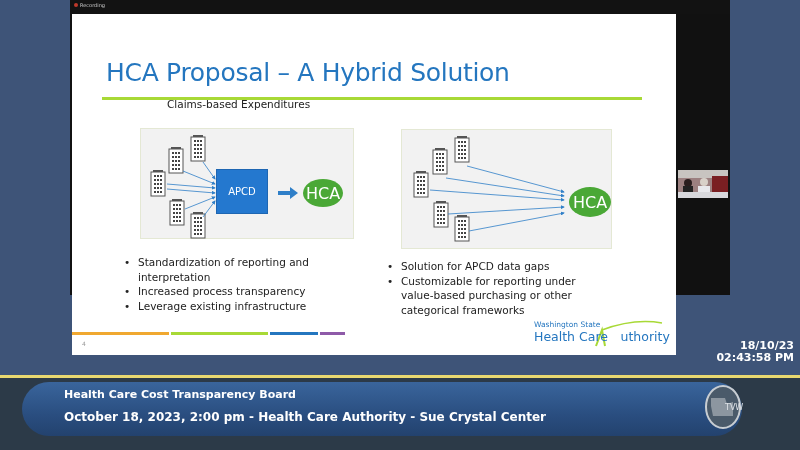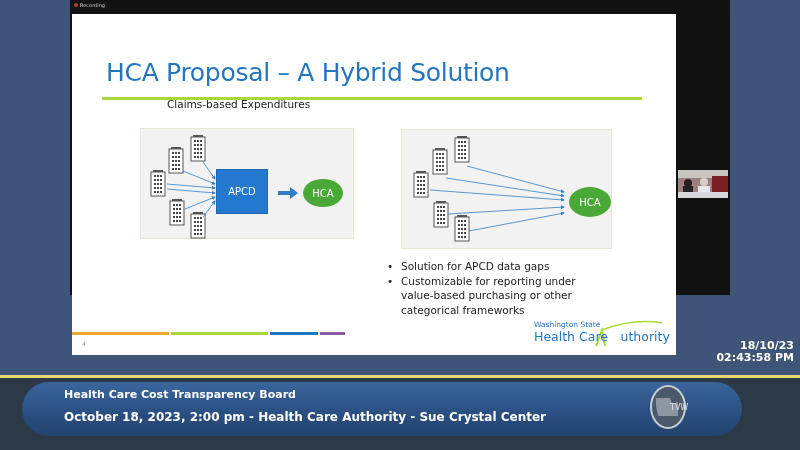--- a/index.html
+++ b/index.html
@@ -11,21 +11,21 @@
   .rec-label { position: absolute; left: 4px; top: 2px; font-size: 5px; color: #ccc; display: flex; align-items: center; gap: 2px; }
   .rec-dot { width: 4px; height: 4px; border-radius: 50%; background: #c0392b; display: inline-block; }
 
   .slide { position: absolute; left: 2px; top: 14px; width: 604px; height: 341px; background: #fff; }
   .slide-title { position: absolute; left: 34px; top: 44px; font-family: "DejaVu Sans", sans-serif; font-size: 25px; color: #2476bf; letter-spacing: -0.3px; }
   .title-rule { position: absolute; left: 30px; top: 83px; width: 540px; height: 3px; background: #a8d936; }
 
   .section-heading { position: absolute; font-size: 10.5px; color: #222; }
   .diagram-box { position: absolute; background: #f2f2f2; border: 1px solid #e4e8d4; margin-left: 16px; }
   .apcd-box { position: absolute; background: #2478cf; color: #fff; font-size: 10px; display: flex; align-items: center; justify-content: center; box-shadow: 0 0 0 1px #1e66b2 inset; }
-  .hca-ellipse { position: absolute; background: #4aa836; border-radius: 50%; color: #fff; font-size: 10px; display: flex; align-items: center; justify-content: center; }
+  .hca-ellipse { position: absolute; background: #4aa836; border-radius: 50%; color: #fff; font-size: 16px; display: flex; align-items: center; justify-content: center; }
 
   .bullets { position: absolute; list-style: none; font-size: 10.5px; color: #222; line-height: 14.5px; }
   .bullets li { position: relative; padding-left: 16px; }
   .bullets li::before { content: "•"; position: absolute; left: 2px; top: 0; }
 
   .slide-num { position: absolute; left: 10px; top: 326px; font-size: 6px; color: #999; }
   .footer-bars { position: absolute; left: 0; top: 318px; height: 3px; display: flex; gap: 2px; }
   .footer-bars span { display: block; height: 3px; }
 
   .logo { position: absolute; left: 462px; top: 306px; width: 130px; height: 30px; }
@@ -35,21 +35,21 @@
   .thumbnail { position: absolute; left: 608px; top: 170px; width: 50px; height: 28px; background: #8a6a6a; overflow: hidden; }
 
   .timestamp { position: absolute; right: 6px; top: 340px; text-align: right; color: #fff; font-size: 11px; font-weight: bold; line-height: 12px; }
 
   .gold-line { position: absolute; left: 0; top: 375px; width: 800px; height: 3px; background: #e8d870; }
   .lower-band { position: absolute; left: 0; top: 378px; width: 800px; height: 72px; background: #2c3a48; }
   .lower-third { position: absolute; left: 22px; top: 382px; width: 720px; height: 54px; border-radius: 27px; background: linear-gradient(#3a659c, #2a4e80 60%, #23426e); }
   .lt-title { position: absolute; left: 42px; top: 6px; font-size: 11px; font-weight: bold; color: #fff; }
   .lt-sub { position: absolute; left: 42px; top: 28px; font-size: 12px; font-weight: bold; color: #fff; }
 
-  .tvw-logo { position: absolute; left: 648px; top: 382px; width: 42px; height: 50px; }
+  .tvw-logo { position: absolute; left: 703px; top: 382px; width: 42px; height: 50px; }
 </style>
 </head>
 <body>
 
 <div class="video-window">
   <div class="rec-bar">
     <div class="rec-label">
       <span class="rec-dot"></span>
       <span>Recording</span>
     </div>
@@ -99,20 +99,25 @@
           <line x1="26" y1="55" x2="74" y2="59"></line>
           <line x1="26" y1="60" x2="74" y2="64"></line>
           <line x1="44" y1="80" x2="74" y2="68"></line>
           <line x1="62" y1="88" x2="74" y2="72"></line>
         </g>
         <path d="M137,62 L149,62 L149,58 L157,64 L149,70 L149,66 L137,66 z" fill="#2f7fc8"></path>
       </svg>
       <div class="apcd-box" style="left:75px; top:40px; width:52px; height:45px;">APCD</div>
       <div class="hca-ellipse" style="left:162px; top:50px; width:40px; height:28px;">HCA</div>
     </div>
+    <ul class="bullets" style="left:50px; top:241px; width:220px;">
+      <li>Standardization of reporting and interpretation</li>
+      <li>Increased process transparency</li>
+      <li>Leverage existing infrastructure</li>
+    </ul>
 
     <div class="diagram-box" style="left:313px; top:115px; width:211px; height:120px;">
       <svg width="211" height="120" style="position:absolute;left:0;top:0;">
         <defs>
           <marker id="ah2" markerWidth="5" markerHeight="5" refX="4" refY="2.5" orient="auto">
               <path d="M0,0 L5,2.5 L0,5 z" fill="#2f7fc8"></path>
             </marker>
         </defs>
         <use href="#bld" x="53" y="8"></use>
         <use href="#bld" x="31" y="20"></use>

